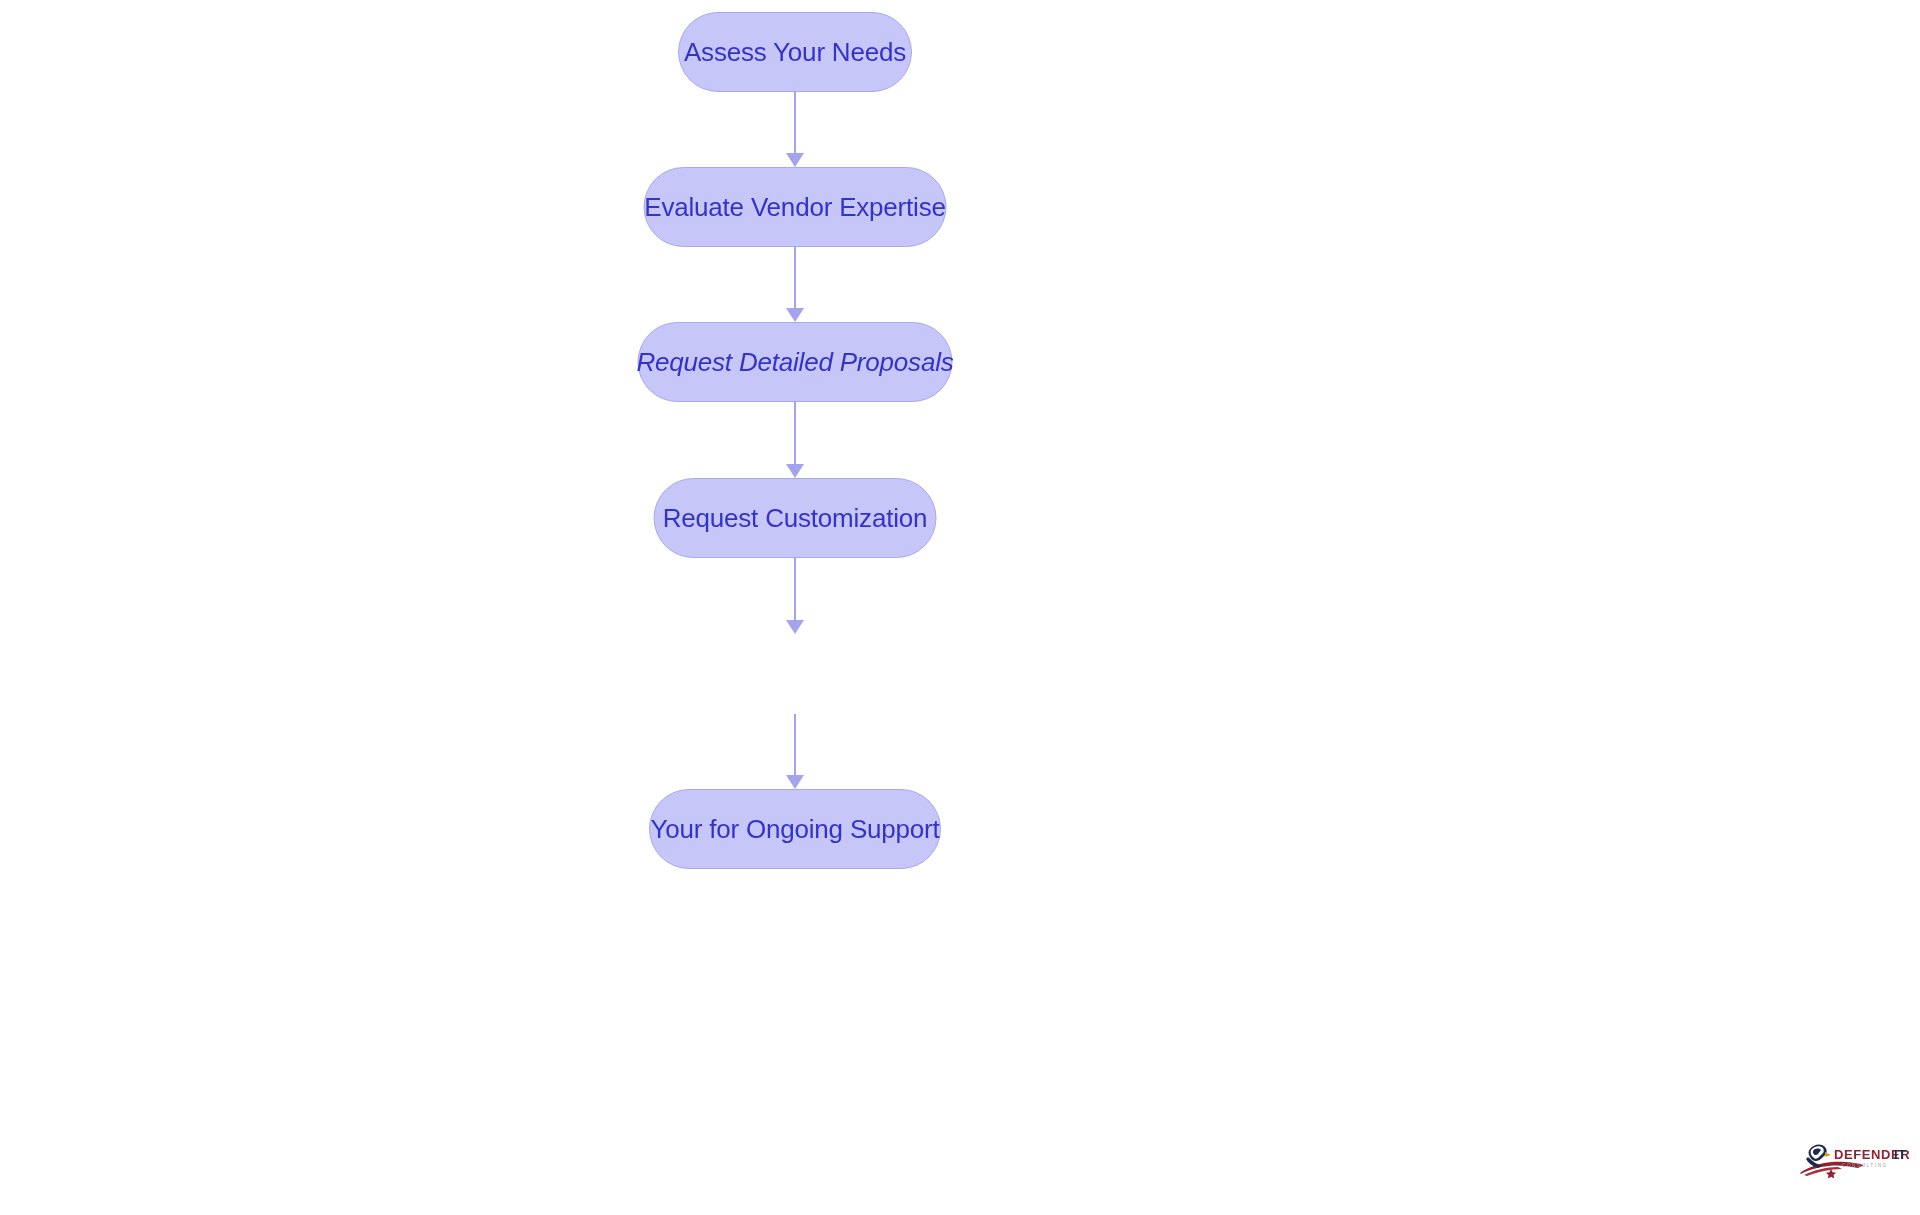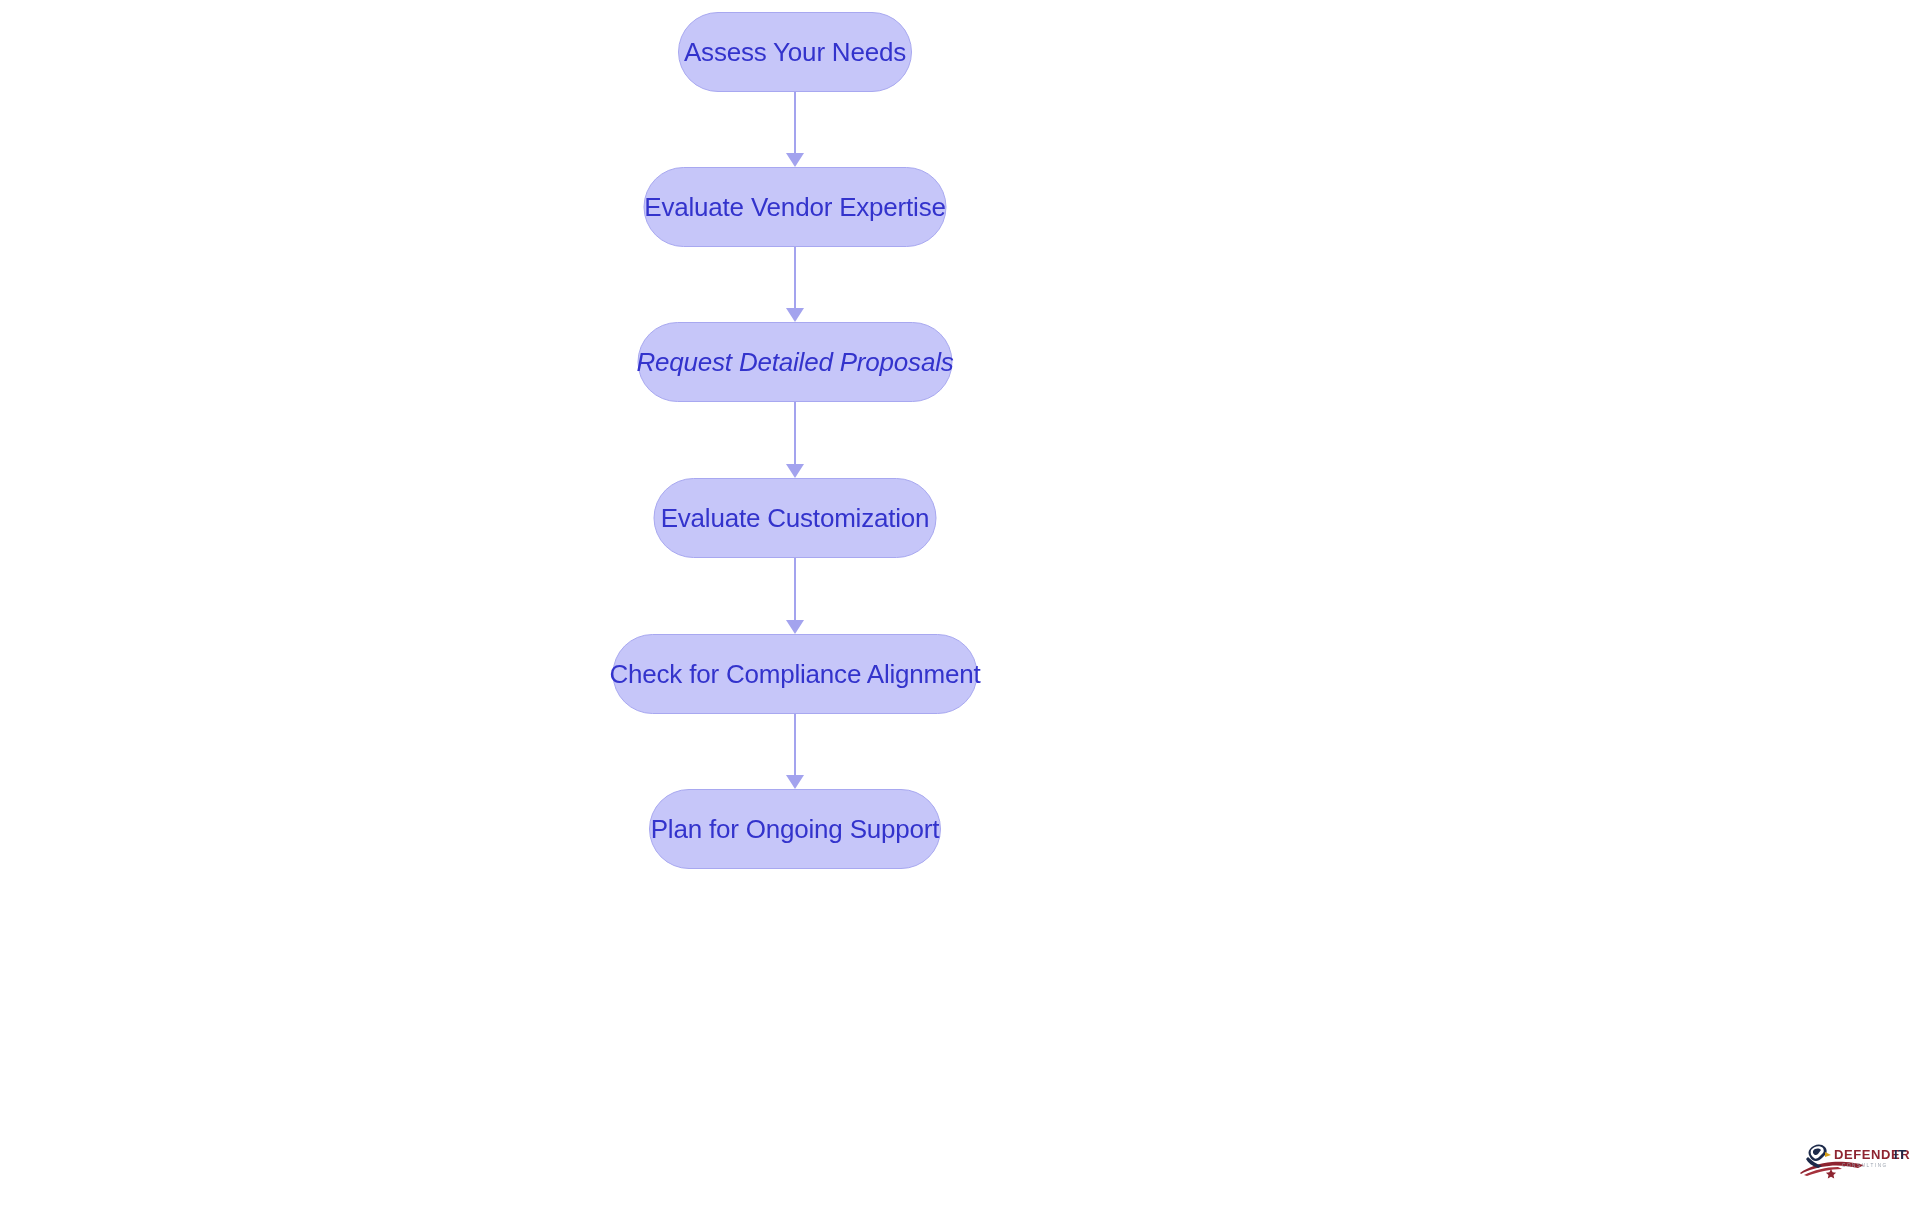--- a/index.html
+++ b/index.html
@@ -131,39 +131,36 @@
     <div class="node" style="left:783px; top:322px; width:315px;font-style:italic;">
       <span class="node-label">Request Detailed Proposals</span>
     </div>
 
     <div class="connector" style="left:783px; top:402px; height:76px;">
       <div class="shaft" style="height:62px;"></div>
       <div class="head" style="top:62px;"></div>
     </div>
 
     <div class="node" style="left:783px; top:478px; width:283px;">
-      <span class="node-label">Evaluate Customization</span>
+      <span class="node-label">Request Customization</span>
     </div>
 
     <div class="connector" style="left:783px; top:558px; height:76px;">
       <div class="shaft" style="height:62px;"></div>
       <div class="head" style="top:62px;"></div>
     </div>
 
-    <div class="node" style="left:783px; top:634px; width:365px;">
-      <span class="node-label">Check for Compliance Alignment</span>
-    </div>
 
     <div class="connector" style="left:783px; top:714px; height:75px;">
       <div class="shaft" style="height:61px;"></div>
       <div class="head" style="top:61px;"></div>
     </div>
 
     <div class="node" style="left:783px; top:789px; width:292px;">
-      <span class="node-label">Plan for Ongoing Support</span>
+      <span class="node-label">Your for Ongoing Support</span>
     </div>
 
   </div>
 
   <div id="brand-logo">
     <svg viewBox="0 0 112 44" width="112" height="44" xmlns="http://www.w3.org/2000/svg">
 
       <path d="M2 34 C10 28 22 24 34 23 C46 22 58 24 66 26 L60 29 C50 27 40 26 31 27 C20 28 10 31 3 35 Z" fill="#8e2430"></path>
       <path d="M6 36 C16 31 28 28 40 28 L44 30 C32 30 20 33 9 37 Z" fill="#a5313c"></path>
 

